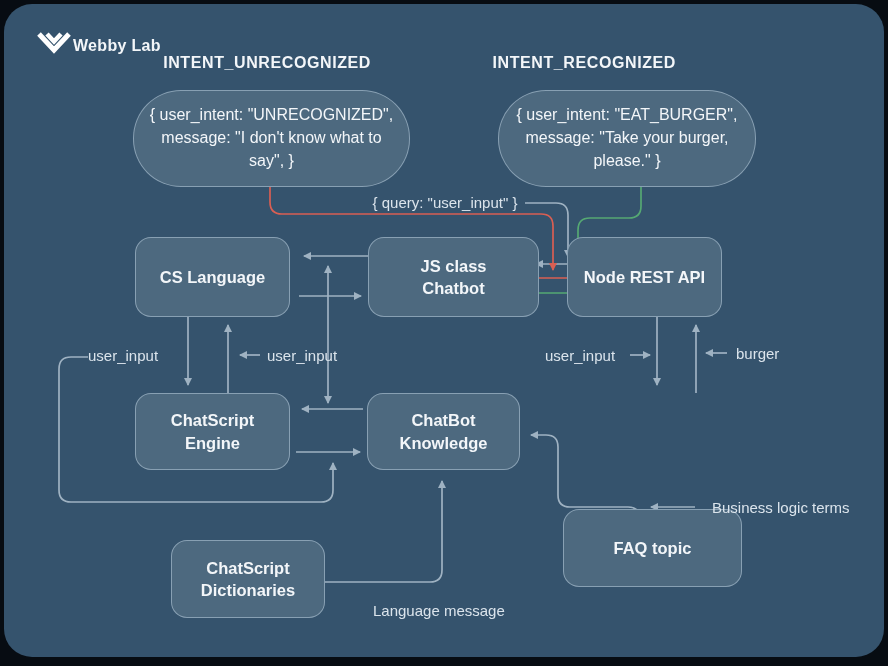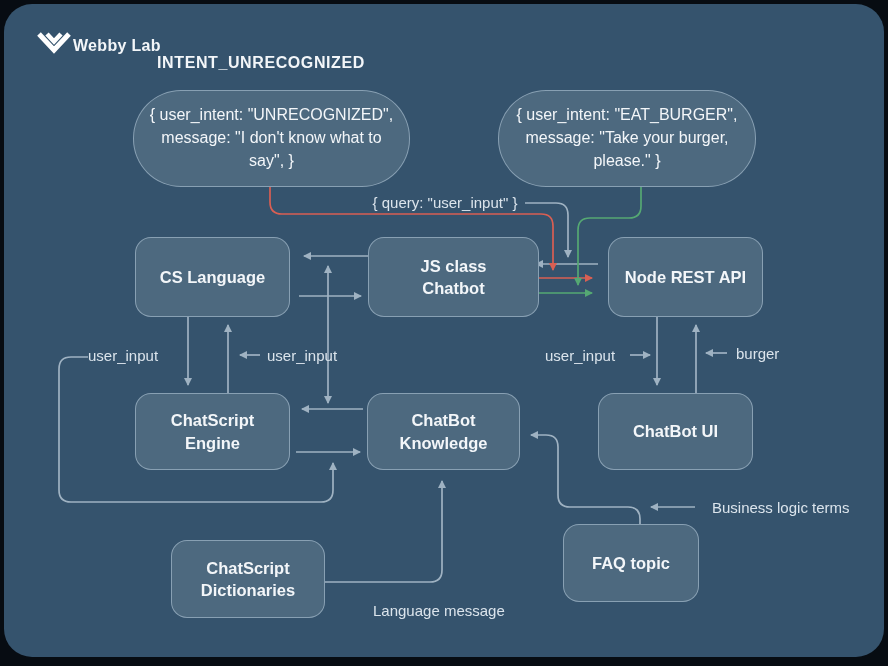--- a/index.html
+++ b/index.html
@@ -19,21 +19,21 @@
     font-family:"Liberation Sans",sans-serif;position:relative;
   }
   .panel{
     position:absolute;left:4px;top:4px;width:880px;height:653px;
     background:var(--bg);border-radius:28px;overflow:hidden;
   }
   .logo{position:absolute;left:33px;top:27px;display:flex;align-items:flex-end;}
   .logo-text{color:var(--text);font-size:16px;font-weight:bold;letter-spacing:.3px}
   .hdr{
     position:absolute;color:var(--text);font-weight:bold;font-size:16px;
-    letter-spacing:.6px;text-align:center;width:220px;top:50px;
+    letter-spacing:.6px;text-align:right;width:220px;top:50px;
   }
   .bubble{
     position:absolute;background:var(--node-fill);
     border:1.5px solid var(--node-border);border-radius:48px;
     color:var(--text);font-size:16px;line-height:1.42;text-align:center;
     display:flex;align-items:center;justify-content:center;white-space:pre-line;
   }
   .node{
     position:absolute;background:var(--node-fill);
     border:1.5px solid var(--node-border);border-radius:16px;
@@ -55,20 +55,21 @@
 
   <div class="logo">
     <svg width="36" height="24" viewBox="0 0 36 24">
       <path d="M2,3 L17,19 L32,3" fill="none" stroke="#ffffff" stroke-width="5"></path>
       <path d="M10,3 L17,10.5 L24,3" fill="none" stroke="#ffffff" stroke-width="4.5"></path>
     </svg>
     <span class="logo-text">Webby Lab</span>
   </div>
 
   <div class="hdr" style="left:147px">INTENT_UNRECOGNIZED</div>
+  <div class="hdr" style="left:452px">INTENT_RECOGNIZED</div>
 
   <div class="bubble" style="left:129px;top:86px;width:277px;height:97px">{ user_intent: "UNRECOGNIZED",
 message: "I don't know what to
 say", }</div>
   <div class="bubble" style="left:494px;top:86px;width:258px;height:97px">{ user_intent: "EAT_BURGER",
 message: "Take your burger,
 please." }</div>
 
   <svg class="wires" width="888" height="666" viewBox="0 0 888 666">
     <defs>
@@ -115,29 +116,28 @@
 
     <path class="wire wg" d="M636,536 V515 Q636,503 624,503 H566 Q554,503 554,491 V443 Q554,431 542,431 H527" marker-end="url(#ag)"></path>
     <path class="wire wg" d="M691,503 H647" marker-end="url(#ag)"></path>
 
     <path class="wire wg" d="M321,578 H426 Q438,578 438,566 V477" marker-end="url(#ag)"></path>
   </svg>
 
   <div class="node" style="left:131px;top:233px;width:155px;height:80px">CS Language</div>
   <div class="node" style="left:364px;top:233px;width:171px;height:80px">JS class
 Chatbot</div>
-  <div class="node" style="left:604px;top:233px;width:155px;height:80px">Node REST API</div>
+  <div class="node" style="left:563px;top:233px;width:155px;height:80px">Node REST API</div>
   <div class="node" style="left:131px;top:389px;width:155px;height:77px">ChatScript
 Engine</div>
   <div class="node" style="left:363px;top:389px;width:153px;height:77px">ChatBot
 Knowledge</div>
-  <div class="node" style="left:594px;top:389px;width:155px;height:77px">ChatBot UI</div>
   <div class="node" style="left:167px;top:536px;width:154px;height:78px">ChatScript
 Dictionaries</div>
-  <div class="node" style="left:559px;top:520px;width:136px;height:78px">FAQ topic</div>
+  <div class="node" style="left:559px;top:505px;width:179px;height:78px">FAQ topic</div>
 
   <div class="elabel" style="left:356px;top:190px;width:170px;text-align:center">{ query: "user_input" }</div>
   <div class="elabel" style="left:84px;top:343px">user_input</div>
   <div class="elabel" style="left:263px;top:343px">user_input</div>
   <div class="elabel" style="left:541px;top:343px">user_input</div>
   <div class="elabel" style="left:732px;top:341px">burger</div>
   <div class="elabel" style="left:708px;top:495px">Business logic terms</div>
   <div class="elabel" style="left:369px;top:598px">Language message</div>
 </div>
 

